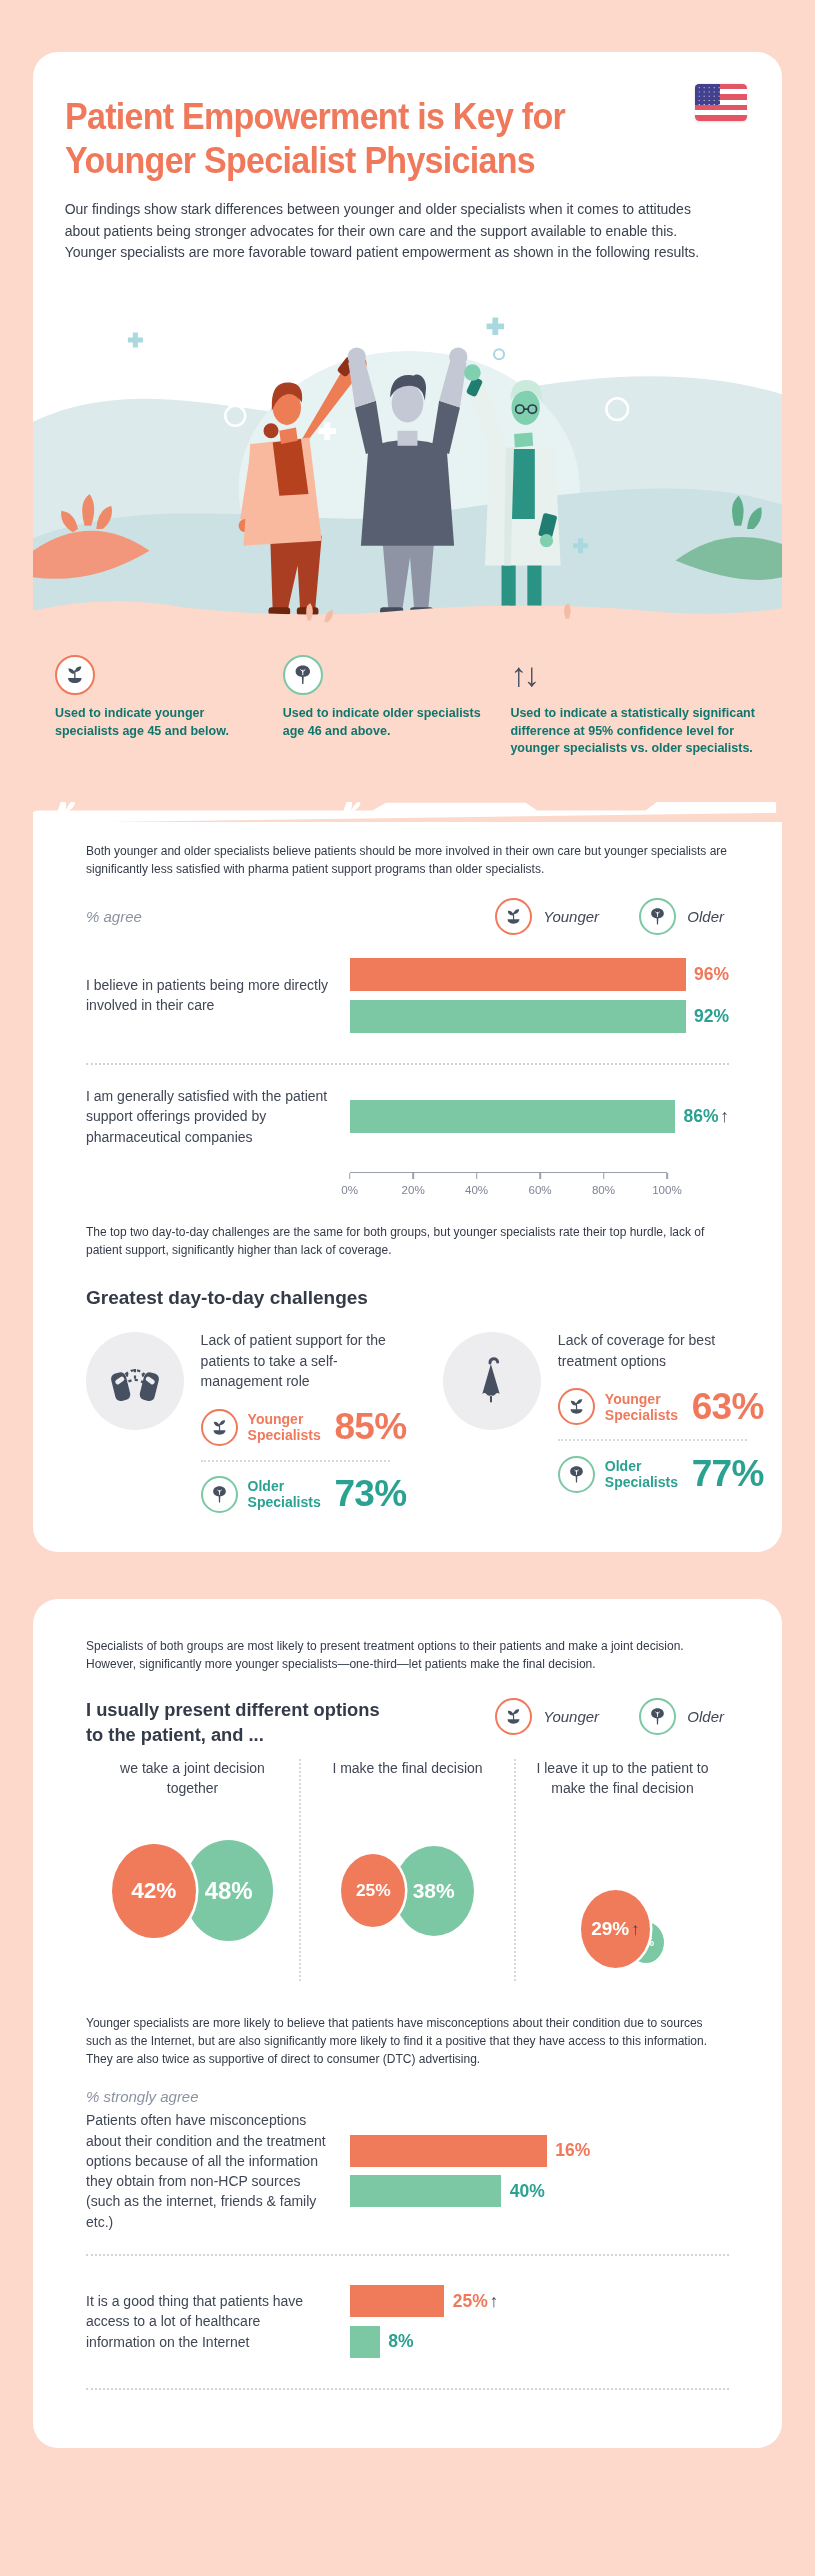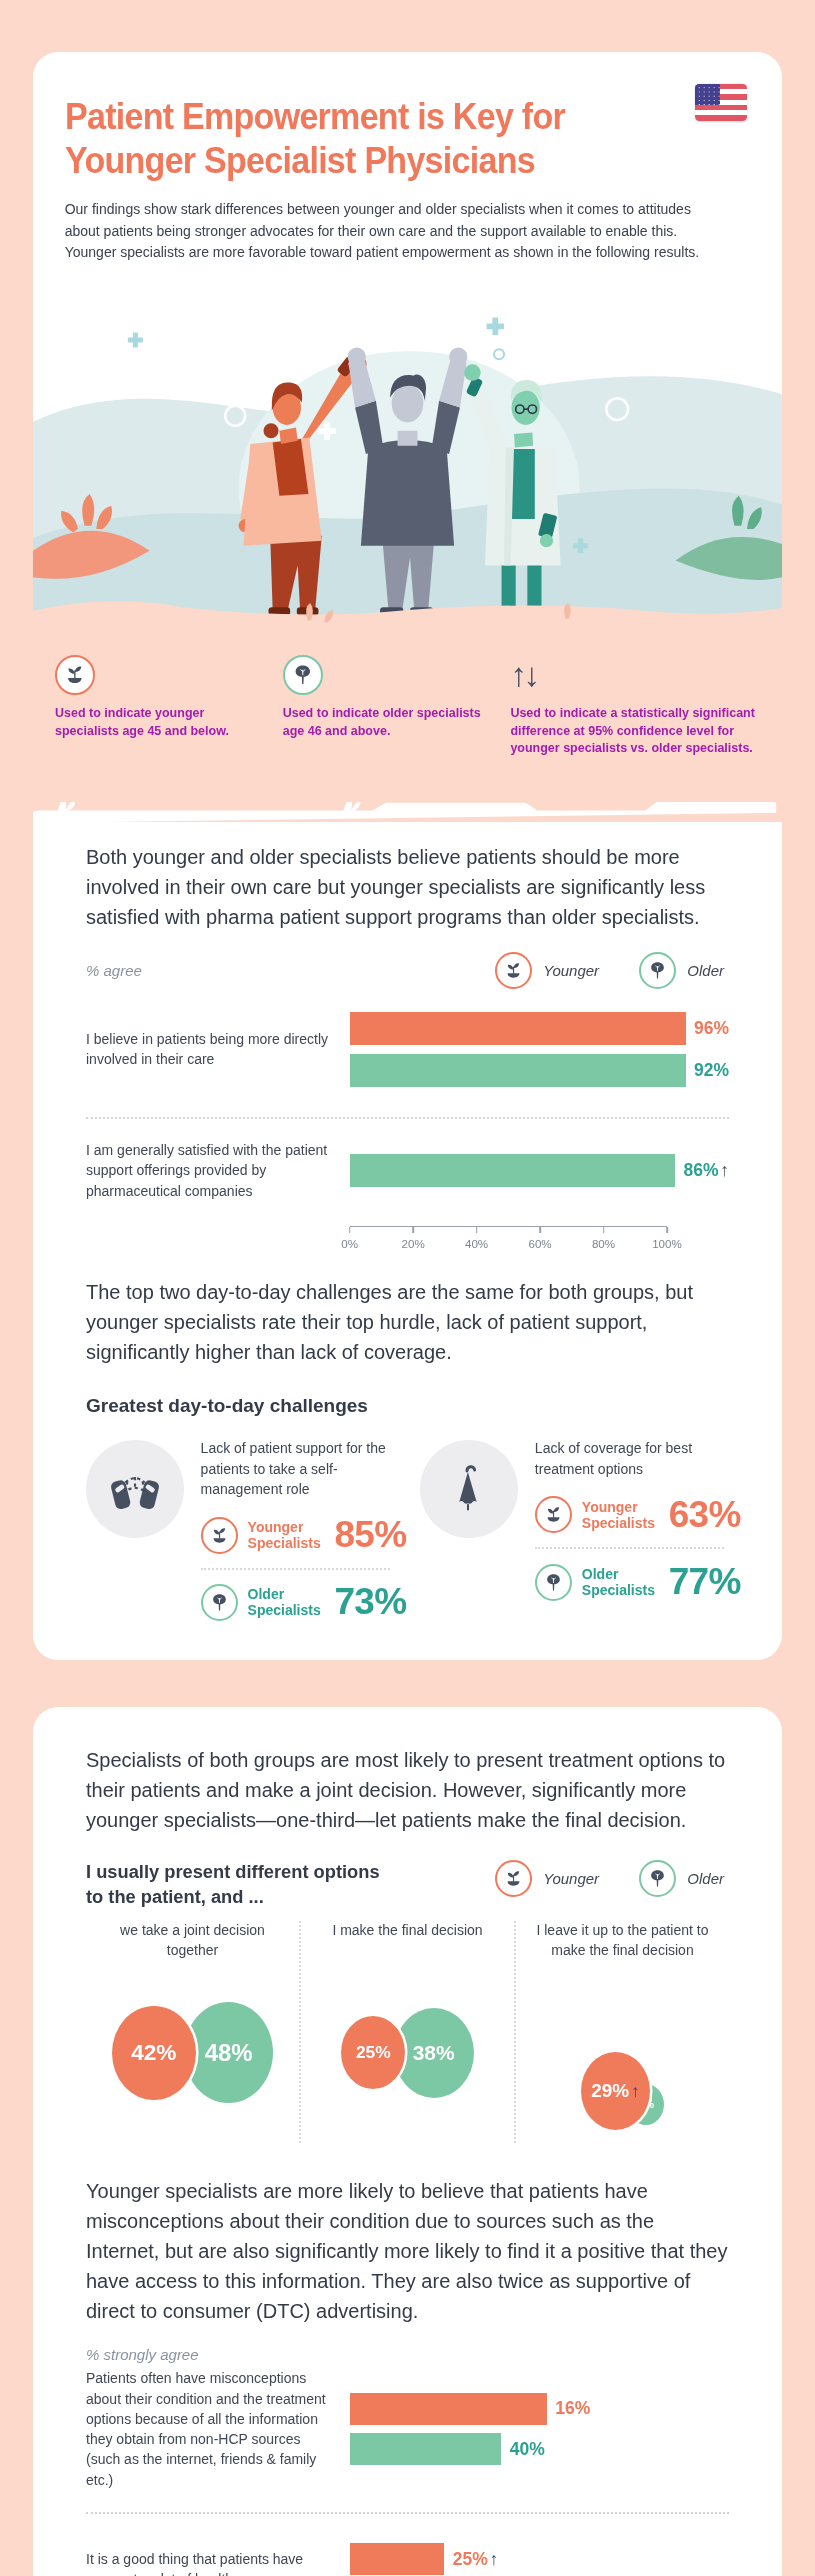--- a/index.html
+++ b/index.html
@@ -25,26 +25,26 @@
   .icon-key{display:flex;gap:28px;padding:13.3px 55px 21.6px 55px;}
   .icon-key .col{flex:1;}
   .icon-key .col.wide{flex:1.25;}
   .ring{width:40px;height:40px;border-radius:50%;background:#fff;border:2.5px solid #F0795B;
     display:flex;align-items:center;justify-content:center;box-sizing:border-box;}
   .ring svg{width:21.6px;height:21.6px;fill:#475061;}
   .ring.green{border-color:#7CC8A5;}
   .ring.small{width:37px;height:37px;}
   .ring.small svg{width:19px;height:19px;}
   .key-arrows{font-size:33px;font-weight:700;color:#475061;letter-spacing:-3.3px;line-height:40px;}
-  .key-text{margin-top:10px;font-size:12.5px;line-height:1.4;font-weight:700;color:#a21caf;}
+  .key-text{margin-top:10px;font-size:12.5px;line-height:1.4;font-weight:700;color:#0f766e;}
   
   .card-mid,.card-low{border-radius:0 0 25px 25px;padding:8.3px 53px 37px 53px;box-sizing:border-box;margin-top:43px;}
   .card-low{border-radius:25px;margin-top:47px;padding-top:38px;}
   .wave{position:absolute;left:0;top:-20px;width:749px;height:21px;display:block;}
-  .lede{font-size:20px;line-height:1.5;color:#333A48;margin:21.6px 0 8.3px 0;}
+  .lede{font-size:12px;line-height:1.5;color:#333A48;margin:21.6px 0 8.3px 0;}
   .card-mid .lede:first-of-type{margin-top:11.6px;}
   
   .chart-head{display:flex;align-items:center;margin:20px 0 15px 0;}
   .axis-title{font-size:15px;font-style:italic;color:#8A92A1;flex:1;}
   .legend{display:flex;align-items:center;gap:11.6px;}
   .legend .lbl{font-size:15px;font-style:italic;color:#3F4654;margin-right:28px;}
   .legend .lbl:last-child{margin-right:5px;}
   
   .bar-group{display:flex;align-items:center;}
   .bar-chart .statement{width:41%;padding-right:21.6px;box-sizing:border-box;font-size:14px;line-height:1.45;color:#3F4654;}
@@ -57,21 +57,21 @@
   .bar-label.teal{color:#2AA191;}
   .sig{color:#475061;font-weight:700;margin-left:1.7px;}
   .dotted-h{border-top:2.5px dotted #CFD3DA;margin:21.6px 0;}
   .axis-row{display:flex;margin-top:25px;}
   .axis-spacer{width:41%;}
   .axis{flex:1;position:relative;height:28px;border-top:1.7px solid #9AA0AB;margin-right:62px;}
   .axis .tick{position:absolute;top:0;width:1.7px;height:5.8px;background:#9AA0AB;transform:translateX(-0.8px);}
   .axis .tick-label{position:absolute;top:10px;transform:translateX(-50%);font-size:11.6px;color:#7D8594;}
   
   h2.section-h{font-size:19px;font-weight:700;color:#333A48;margin:28px 0 20px 0;}
-  .challenges{display:flex;gap:14px;}
+  .challenges{display:flex;gap:37px;}
   .challenge{flex:1;display:flex;gap:16.6px;}
   .challenge-circle{width:98px;height:98px;border-radius:50%;background:#EDEDF0;flex:none;
     display:flex;align-items:center;justify-content:center;margin-top:3.3px;}
   .challenge-circle svg{width:52px;height:52px;}
   .challenge-body{flex:1;}
   .challenge-label{font-size:14px;line-height:1.45;color:#3F4654;margin:1.7px 0 15px 0;}
   .stat-row{display:flex;align-items:center;gap:10px;}
   .stat-name{font-size:14px;font-weight:700;line-height:1.15;color:#F0795B;width:77px;}
   .stat-name.teal{color:#2AA191;}
   .stat-value{font-size:37px;font-weight:800;color:#F0795B;letter-spacing:-0.8px;}

